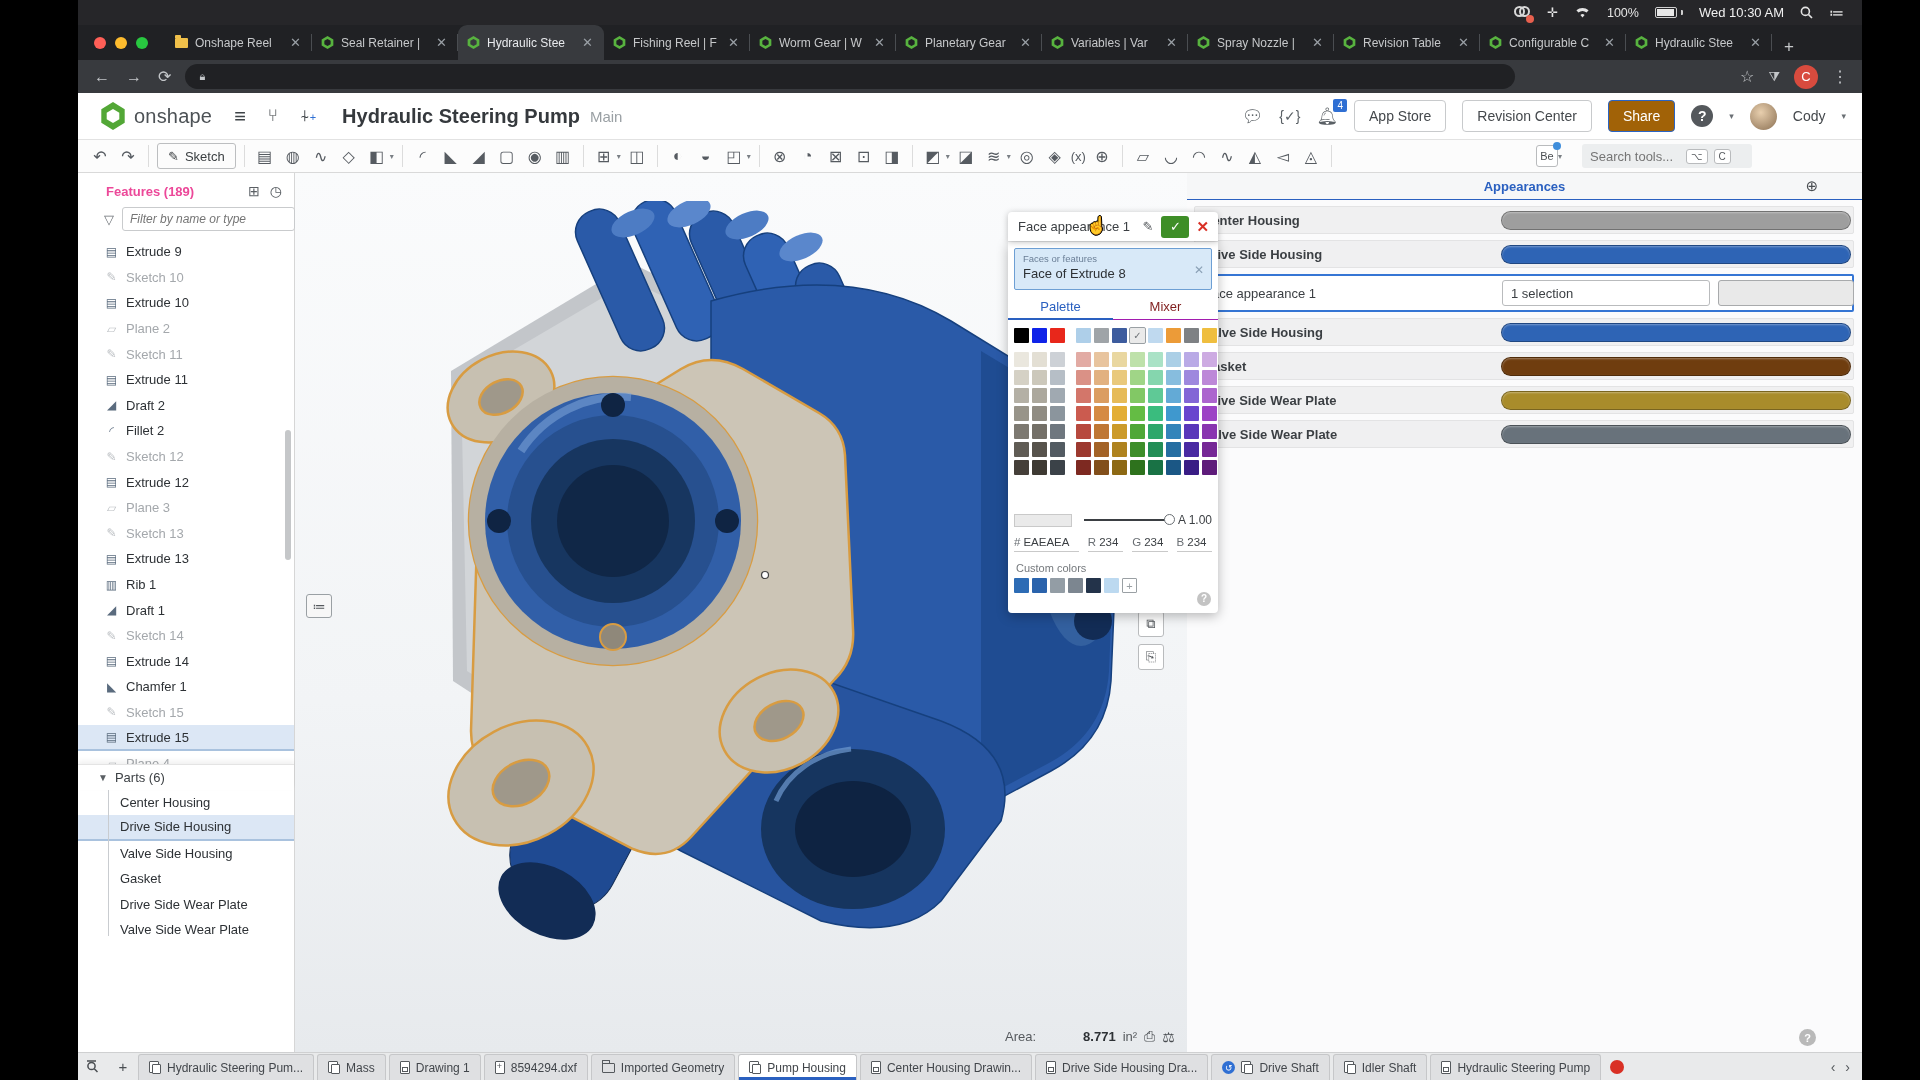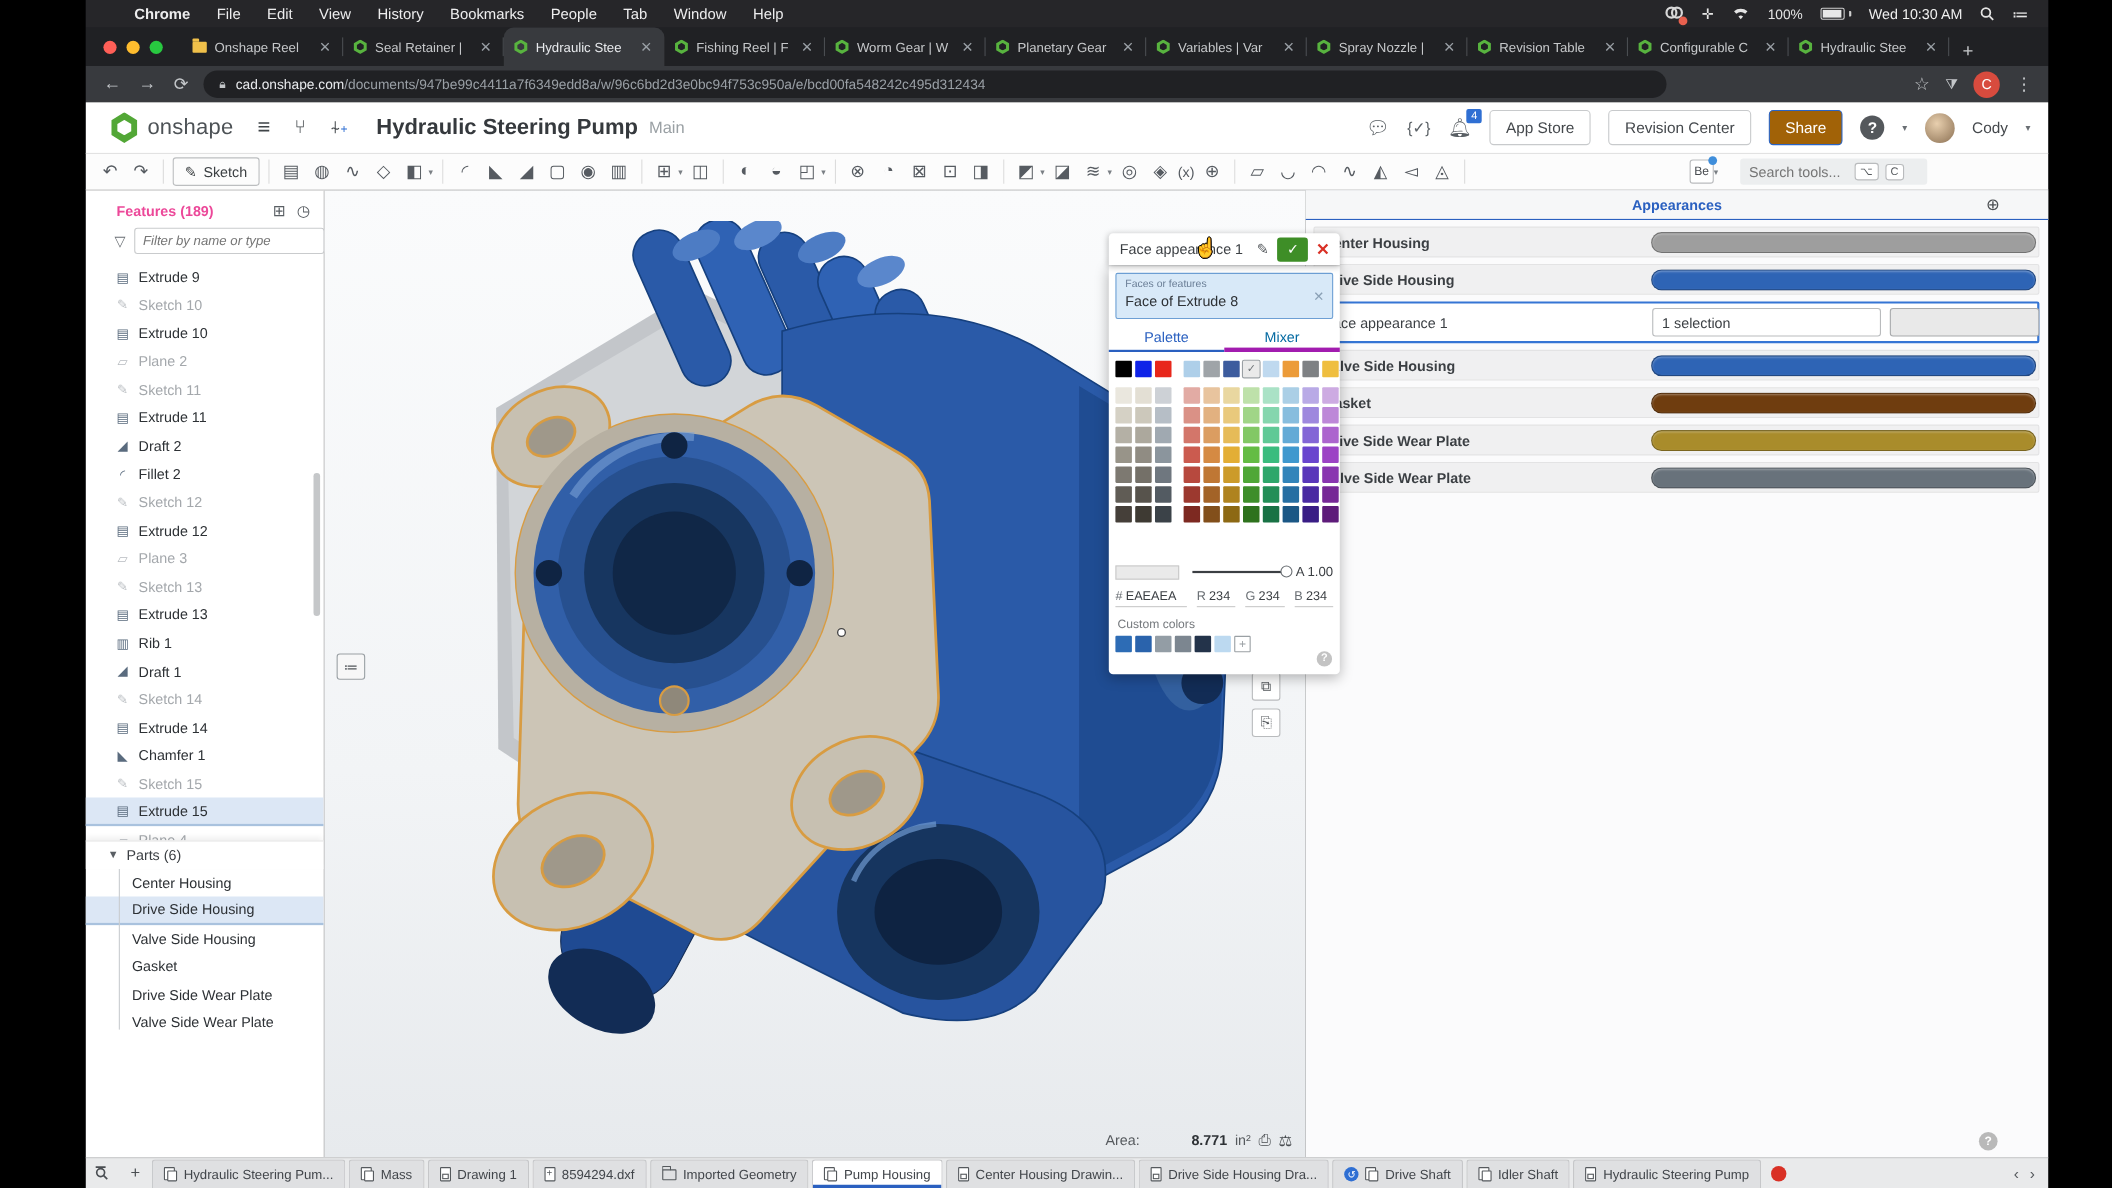--- a/index.html
+++ b/index.html
@@ -138,21 +138,21 @@
   #dlg-title .t { font-size:13px; color:#3b3f43; padding-left:10px; flex:1; }
   .dlg-pencil { color:#55595d; font-size:13px; margin-right:8px; cursor:pointer; }
   .dlg-check { width:28px; height:22px; background:#3e8e27; color:#fff; border-radius:3px; font-size:13px; display:flex; align-items:center; justify-content:center; margin-right:7px; cursor:pointer; }
   .dlg-x { color:#d93025; font-size:15px; font-weight:bold; margin-right:9px; cursor:pointer; }
   #dlg-body { position:absolute; left:930px; top:69px; width:210px; height:371px; background:#fff; border-radius:0 0 4px 4px; box-shadow:0 3px 12px rgba(0,0,0,.28); z-index:29; }
   #dlg-field { position:absolute; left:6px; top:6px; right:6px; height:42px; background:#d8e9f8; border:1px solid #6d9fd4; border-radius:2px; padding:4px 8px; }
   #dlg-field .flbl { font-size:9.5px; color:#6a7e96; }
   #dlg-field .fval { font-size:13px; color:#2d3135; margin-top:2px; }
   #dlg-field .fx { position:absolute; right:7px; top:14px; color:#8aa0b5; font-size:12px; cursor:pointer; }
   #dlg-tabs { position:absolute; top:54px; left:0; right:0; height:24px; display:flex; }
-  .dtab { flex:1; text-align:center; font-size:13px; color:#0369a1; border-bottom:4px solid #a21caf; padding-top:3px; cursor:pointer; }
+  .dtab { flex:1; text-align:center; font-size:13px; color:#7f1d1d; border-bottom:1px solid #a21caf; padding-top:3px; cursor:pointer; }
   .dtab.on { color:#2a60c0; border-bottom:2px solid #2a60c0; }
   .swrow { position:absolute; left:6px; display:flex; gap:3px; }
   .sw { width:15px; height:15px; border-radius:1px; cursor:pointer; position:relative; }
   .sw.chk:after { content:"✓"; position:absolute; inset:0; color:#707478; font-size:10px; text-align:center; line-height:15px; }
   .sw.chk { outline:1px solid #9aa0a4; }
   .swgap { width:5px; }
   .grid37 { position:absolute; left:6px; display:flex; gap:3px; flex-direction:column; }
   .grow { display:flex; gap:3px; }
   #alpha-row { position:absolute; left:6px; top:271px; right:6px; height:14px; display:flex; align-items:center; }
   #alpha-prev { width:58px; height:13px; background:#EAEAEA; border:1px solid #c9c9c9; }
@@ -187,32 +187,20 @@
   .reddot { width:14px; height:14px; border-radius:50%; background:#d93025; flex:none; margin-left:6px; align-self:center; }
   #bb-nav { margin-left:auto; display:flex; align-items:center; gap:10px; padding:0 12px; color:#55595d; font-size:14px; }
 </style>
 </head>
 <body>
 
 <div id="screen">
 
   <div id="menubar">
     <span class="apple"></span>
-    <div id="menu-items">
-        <span class="mi bold">Chrome</span>
-        <span class="mi">File</span>
-        <span class="mi">Edit</span>
-        <span class="mi">View</span>
-        <span class="mi">History</span>
-        <span class="mi">Bookmarks</span>
-        <span class="mi">People</span>
-        <span class="mi">Tab</span>
-        <span class="mi">Window</span>
-        <span class="mi">Help</span>
-      </div>
     <div id="menu-status">
       <span class="appic">
           <i></i>
           <i></i>
           <b></b>
         </span>
       <span style="color:#e4e4e4;font-size:13px;">✛</span>
       <svg width="17" height="13" viewBox="0 0 17 13">
           <path d="M8.5 11.4 L10.6 8.9 A3.4 3.4 0 0 0 6.4 8.9 Z M4.4 6.6 A6.4 6.4 0 0 1 12.6 6.6 L14.6 4.2 A9.6 9.6 0 0 0 2.4 4.2 Z" fill="#e4e4e4"></path>
         </svg>
@@ -327,21 +315,20 @@
       </div>
     <span class="newtab">+</span>
   </div>
 
   <div id="navbar">
     <span class="navic">←</span>
     <span class="navic">→</span>
     <span class="navic">⟳</span>
     <div id="urlpill">
       <span class="lock">🔒︎</span>
-      <span id="urltext"><b>cad.onshape.com</b><span>/documents/947be99c4411a7f6349edd8a/w/96c6bd2d3e0bc94f753c950a/e/bcd00fa548242c495d312434</span></span>
     </div>
     <div id="nav-right">
       <span class="navic" style="margin:0;">☆</span>
       <span class="navic" style="margin:0;font-size:13px;">⧩</span>
       <span class="avatarC">C</span>
       <span class="navic" style="margin:0;">⋮</span>
     </div>
   </div>
 
   <div id="osheader">

